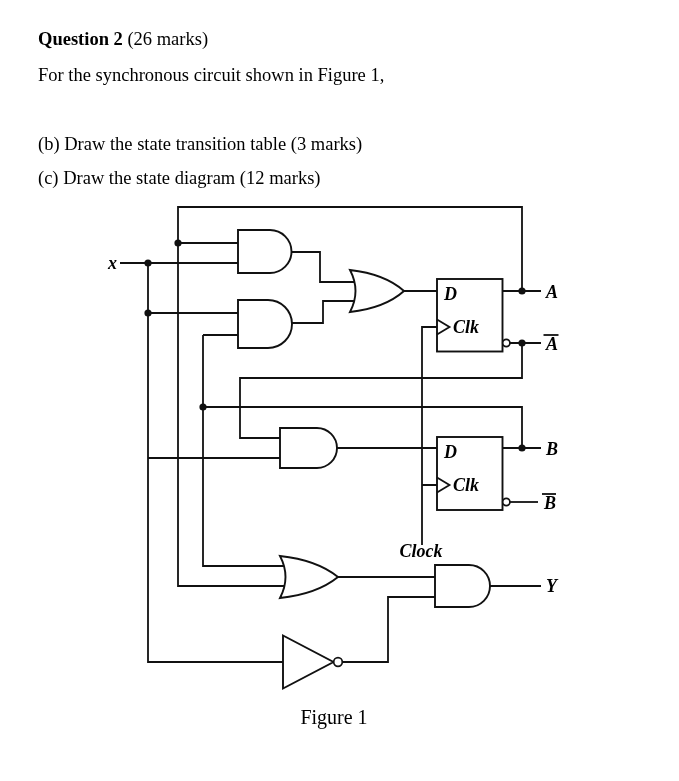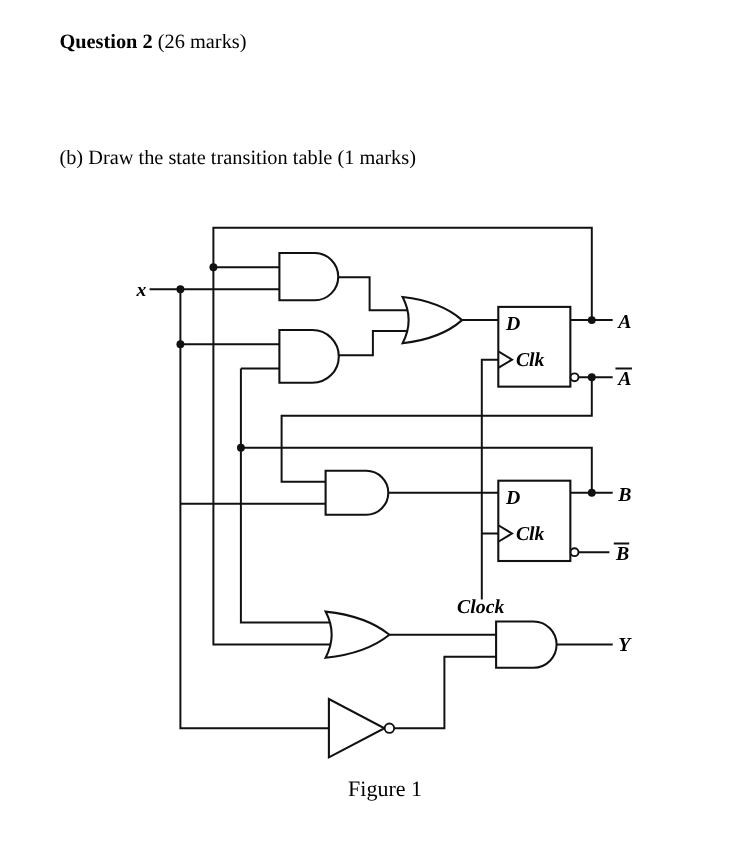--- a/index.html
+++ b/index.html
@@ -1,38 +1,40 @@
 <!DOCTYPE html>
 <html><head>
 <meta charset="utf-8">
 <style>
   html,body{margin:0;padding:0;background:#ffffff;}
   .page{
     position:relative;width:652px;height:781px;background:#ffffff;
-    font-family:"Liberation Serif",serif;color:#000;overflow:hidden;margin-left:16px;
+    font-family:"Liberation Serif",serif;color:#000;overflow:hidden;
   }
   .tline{position:absolute;left:38px;font-size:18.5px;white-space:pre;color:#000;}
   .bold{font-weight:bold;}
   .circuit{position:absolute;left:0;top:0;width:679px;height:781px;}
   .wire{fill:none;stroke:#111;stroke-width:1.8;}
   .gate{fill:#ffffff;stroke:#111;stroke-width:1.9;}
   .openpath{fill:none;stroke:#111;stroke-width:1.8;}
   .dot{fill:#111;stroke:none;}
   .bubble{fill:#ffffff;stroke:#111;stroke-width:1.7;}
   .lbl{font-family:"Liberation Serif",serif;font-style:italic;font-weight:bold;font-size:18px;fill:#000;}
   .caption{font-family:"Liberation Serif",serif;font-size:20px;fill:#000;}
   .bar{stroke:#111;stroke-width:1.8;}
 </style>
 </head>
 <body>
 
 <div class="page">
 
   <div class="tline" style="top:29px;"><span class="bold">Question 2</span><span> (26 marks)</span></div>
-  <div class="tline" style="top:134px;">(b) Draw the state transition table (1 marks)</div>
+  <div class="tline" style="top:65px;">For the synchronous circuit shown in Figure 1,</div>
+  <div class="tline" style="top:134px;">(b) Draw the state transition table (3 marks)</div>
+  <div class="tline" style="top:168px;">(c) Draw the state diagram (12 marks)</div>
 
   <svg class="circuit" viewBox="0 0 679 781">
 
     <g>
 
       <path class="wire" d="M502,291 H541 M522,291 V207 H178 V586 H287 M178,243 H238"></path>
 
       <path class="wire" d="M120,263 H238 M148,263 V662 H283 M148,313 H238 M148,458 H280"></path>
 
       <path class="wire" d="M502,448 H541 M522,448 V407 H203 M203,335 V566 H287 M203,335 H238"></path>

